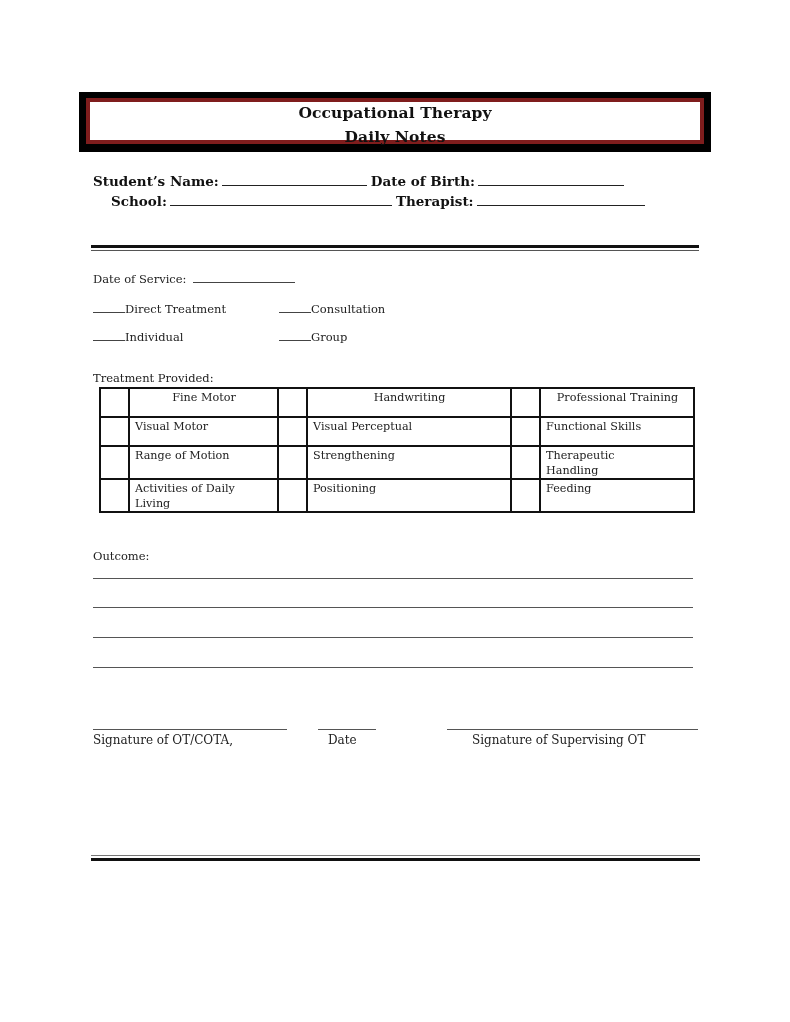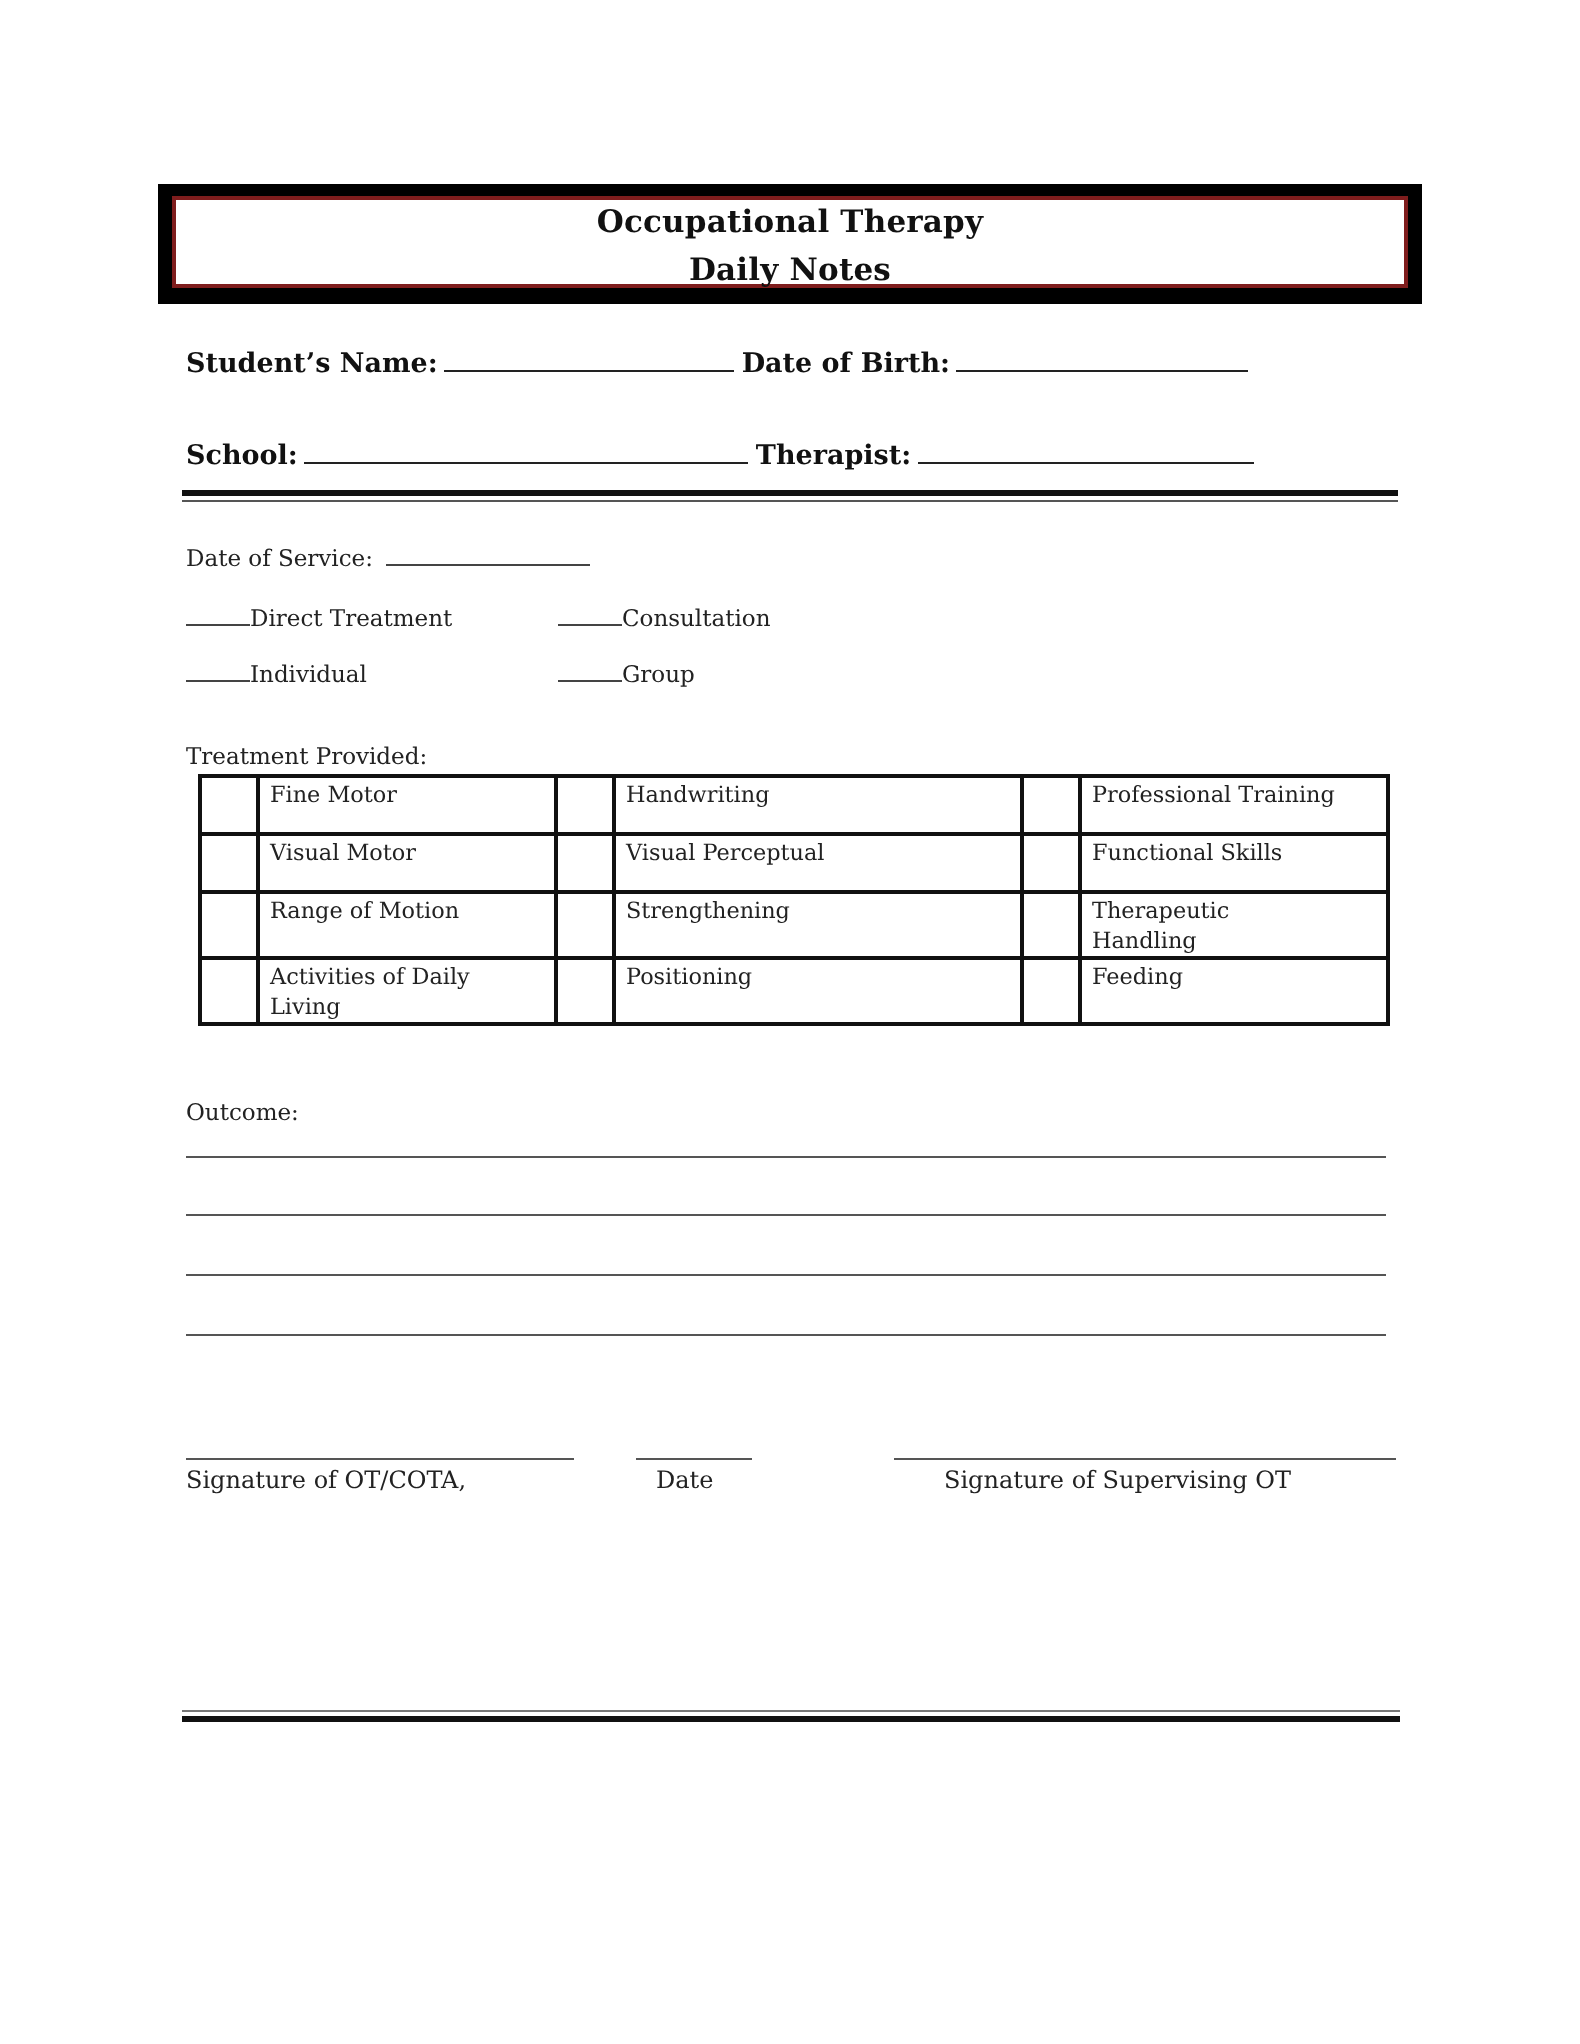--- a/index.html
+++ b/index.html
@@ -5,21 +5,21 @@
     html, body { margin: 0; padding: 0; background: #ffffff; }
     body { width: 790px; height: 1022px; position: relative; overflow: hidden; color: #111; }
 
     
     .title-box {
       position: absolute; left: 79px; top: 92px; width: 632px; height: 60px;
       background: #000; box-sizing: border-box;
     }
     .title-inner {
       position: absolute; left: 7px; top: 6px; right: 7px; bottom: 8px;
-      background: #fff; border: 2px solid #7f1d1d; box-sizing: border-box;
+      background: #fff; border: 4px solid #7f1d1d; box-sizing: border-box;
       text-align: center;
     }
     .title-line {
       font-family: "DejaVu Serif", serif; font-weight: bold; font-size: 15.5px;
       line-height: 24px; color: #111; letter-spacing: 0.1px;
     }
     .title-line.first { margin-top: -1px; }
 
     
     .hdr-row {
@@ -61,21 +61,21 @@
 <div class="title-box">
   <div class="title-inner">
     <div class="title-line first">Occupational Therapy</div>
     <div class="title-line">Daily Notes</div>
   </div>
 </div>
 
 <div class="hdr-row" style="top:172px;">
   <span>Student’s Name:</span><span class="blank" style="width:145px;"></span><span>Date of Birth:</span><span class="blank" style="width:146px;"></span>
 </div>
-<div class="hdr-row" style="top:218px;">
+<div class="hdr-row" style="top:192px;margin-left:18px;">
   <span>School:</span><span class="blank" style="width:222px;"></span><span>Therapist:</span><span class="blank" style="width:168px;"></span>
 </div>
 
 <div class="rule-thick" style="left:91px; top:245px; width:608px; height:3px;"></div>
 <div class="rule-thick" style="left:91px; top:250px; width:608px; height:1px; background:#555;"></div>
 
 <div class="plain" style="left:93px; top:271px;">
   <span>Date of Service:</span>
   <span class="ul" style="width:102px; margin-left:3px;"></span>
 </div>
@@ -90,21 +90,21 @@
   <span class="ul" style="width:32px;"></span><span>Individual</span>
 </div>
 <div class="plain" style="left:279px; top:329px;">
   <span class="ul" style="width:32px;"></span><span>Group</span>
 </div>
 
 <div class="plain" style="left:93px; top:371px;">Treatment Provided:</div>
 
 <table class="tp">
   <tbody>
-      <tr style="height:29px;">
+      <tr style="height:29px;text-align:center;">
     <td class="chk"></td>
     <td class="lbl1">Fine Motor</td>
     <td class="chk"></td>
     <td class="lbl2">Handwriting</td>
     <td class="chk"></td>
     <td class="lbl3">Professional Training</td>
   </tr>
   <tr style="height:29px;">
     <td class="chk"></td>
     <td class="lbl1">Visual Motor</td>

